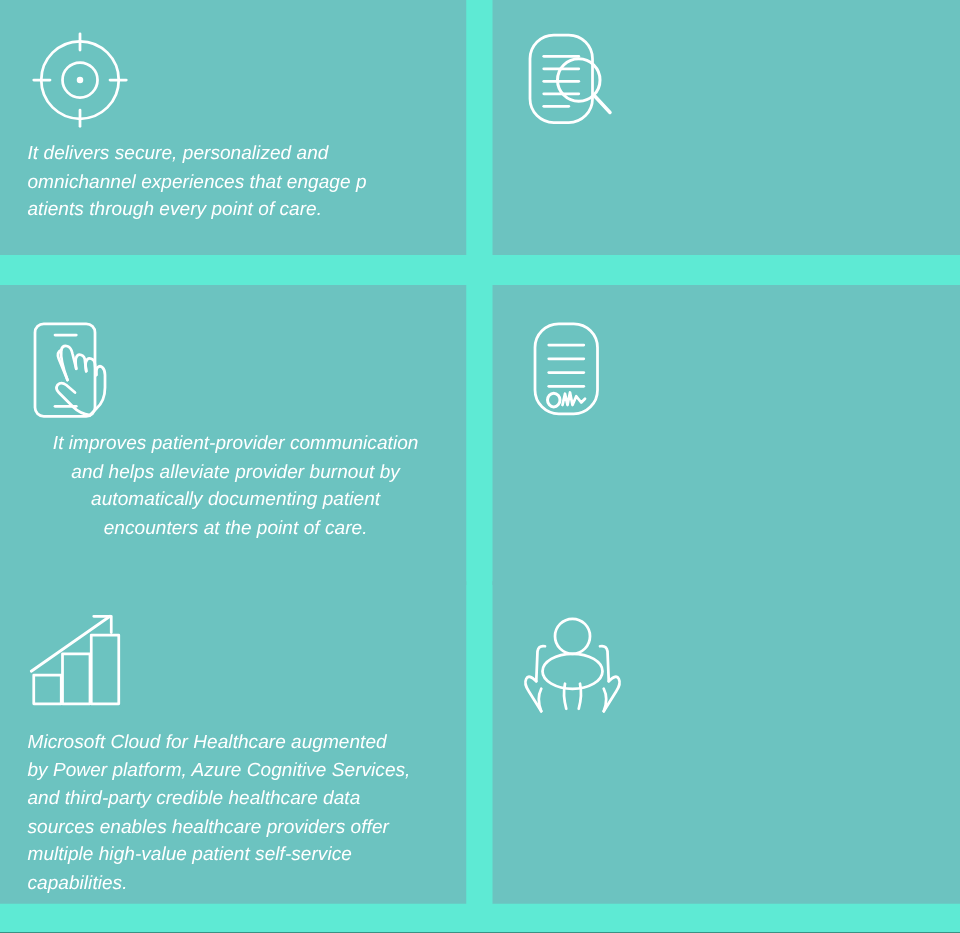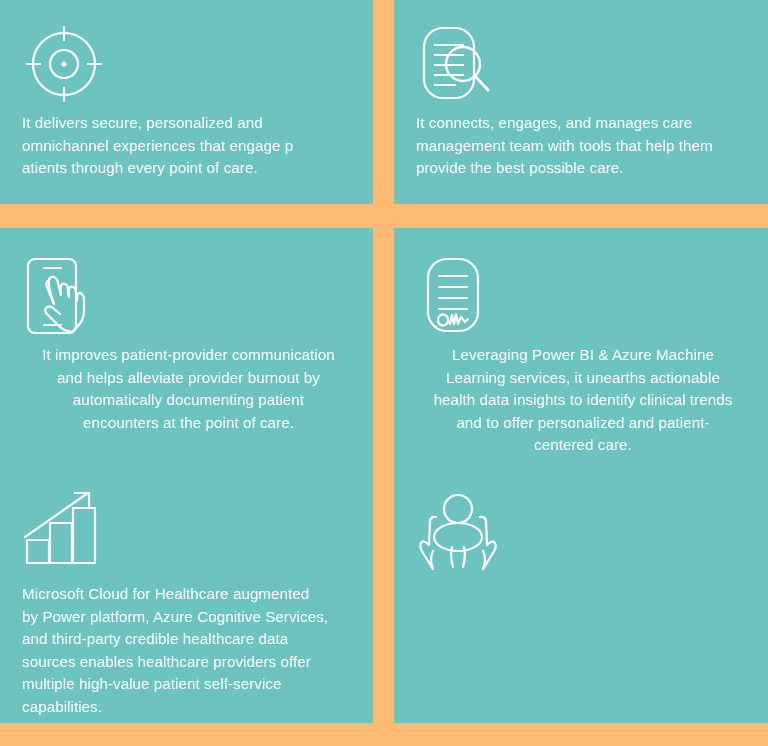--- a/index.html
+++ b/index.html
@@ -11,21 +11,22 @@
     width: 768px;
     height: 746px;
     overflow: hidden;
     font-family: "Liberation Sans", sans-serif;
   }
 
   #feature-grid {
     position: relative;
     width: 768px;
     height: 746px;
-    background: #fdba74;
+    background: #5eead4;
+    font-style: italic;
   }
 
   .feature-card {
     position: absolute;
     background: #6cc3c0;
     box-sizing: border-box;
     overflow: hidden;
   }
 
   
@@ -100,23 +101,20 @@
         <rect x="8" y="6" width="50" height="70" rx="19" ry="19"></rect>
         <line x1="19" y1="23" x2="47" y2="23"></line>
         <line x1="19" y1="33" x2="47" y2="33"></line>
         <line x1="19" y1="43" x2="47" y2="43"></line>
         <line x1="19" y1="53" x2="47" y2="53"></line>
         <line x1="19" y1="63" x2="39" y2="63"></line>
         <circle cx="47" cy="42" r="17" stroke-width="2.4"></circle>
         <line x1="59" y1="54" x2="72" y2="68" stroke-width="2.8"></line>
       </svg>
     </div>
-    <div class="card-text">It connects, engages, and manages care
-management team with tools that help them
-provide the best possible care.</div>
   </div>
 
   <div class="feature-card col-left row-2">
     <div class="card-icon">
       <svg viewBox="0 0 84 84" fill="none" stroke="#ffffff" stroke-width="2.2" stroke-linecap="round" stroke-linejoin="round">
         <rect x="6" y="5" width="48" height="74" rx="7" ry="7"></rect>
         <line x1="22" y1="14" x2="39" y2="14"></line>
         <line x1="22" y1="71" x2="39" y2="71"></line>
         <path d="M27 26 q-4 2 -2 7 l7 17"></path>
         <path d="M32 50 q-6 -16 -5 -24 q1 -4 5 -3 q3 1 4 6 l3 12"></path>
@@ -137,25 +135,20 @@
       <svg viewBox="0 0 84 84" fill="none" stroke="#ffffff" stroke-width="2.2" stroke-linecap="round" stroke-linejoin="round">
         <rect x="12" y="5" width="50" height="72" rx="19" ry="19"></rect>
         <line x1="23" y1="22" x2="51" y2="22"></line>
         <line x1="23" y1="33" x2="51" y2="33"></line>
         <line x1="23" y1="44" x2="51" y2="44"></line>
         <line x1="23" y1="55" x2="51" y2="55"></line>
         <ellipse cx="27" cy="66" rx="5" ry="5.5" stroke-width="2.4"></ellipse>
         <path d="M34 70 l2 -9 l2 9 l2 -10 l2 10 l3 -7 l4 5 l3 -3" stroke-width="2.2"></path>
       </svg>
     </div>
-    <div class="card-text">Leveraging Power BI &amp; Azure Machine
-Learning services, it unearths actionable
-health data insights to identify clinical trends
-and to offer personalized and patient-
-centered care.</div>
   </div>
 
   <div class="feature-card col-left row-3">
     <div class="card-icon">
       <svg viewBox="0 0 84 84" fill="none" stroke="#ffffff" stroke-width="2.2" stroke-linecap="round" stroke-linejoin="round">
         <rect x="5" y="53" width="22" height="23"></rect>
         <rect x="28" y="36" width="22" height="40"></rect>
         <rect x="51" y="21" width="22" height="55"></rect>
         <line x1="3" y1="50" x2="66" y2="6"></line>
         <polyline points="53,6 67,6 67,19"></polyline>

